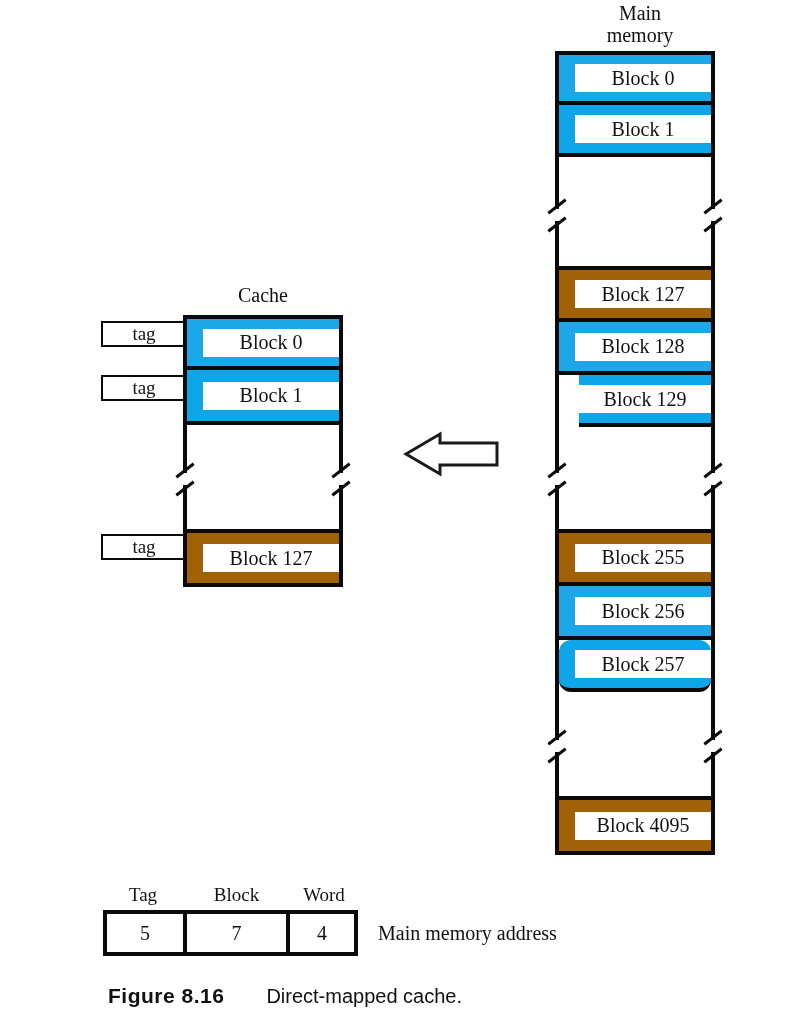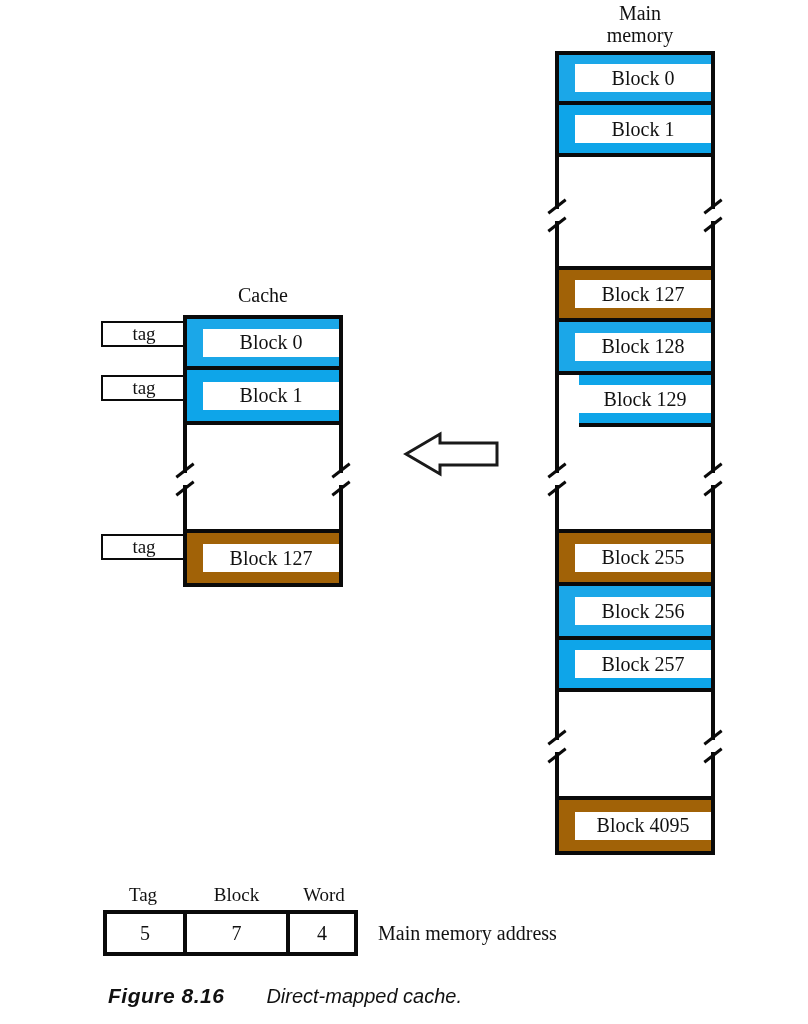--- a/index.html
+++ b/index.html
@@ -122,21 +122,20 @@
     font-size: 20px;
     white-space: nowrap;
   }
   
   .figcaption {
     position: absolute;
     left: 108px; top: 984px;
     font-family: "Liberation Sans", sans-serif;
     font-size: 20px;
     white-space: nowrap;
-    font-style: italic;
   }
   .figcaption .num { font-weight: bold; font-size: 21px; letter-spacing: 0.5px; }
   .figcaption .txt { margin-left: 42px; }
 </style>
 </head>
 <body>
 
 <div class="canvas">
 
   <div class="title" style="left:183px; top:284px; width:160px;">Cache</div>
@@ -186,21 +185,21 @@
     <div class="row lightblue" style="height:52px;margin-left:20px;">
       <div class="inner">Block 129</div>
     </div>
     <div class="row gaprow" style="height:106px;"></div>
     <div class="row gray" style="height:53px;">
       <div class="inner">Block 255</div>
     </div>
     <div class="row cyan" style="height:54px;">
       <div class="inner">Block 256</div>
     </div>
-    <div class="row lightblue" style="height:52px;">
+    <div class="row lightblue" style="height:52px;border-radius:12px;">
       <div class="inner">Block 257</div>
     </div>
     <div class="row gaprow" style="height:108px;"></div>
     <div class="row gray last" style="height:51px;">
       <div class="inner">Block 4095</div>
     </div>
   </div>
 
   <div class="break" style="left:175px; top:461px;">
     <i class="white"></i>

